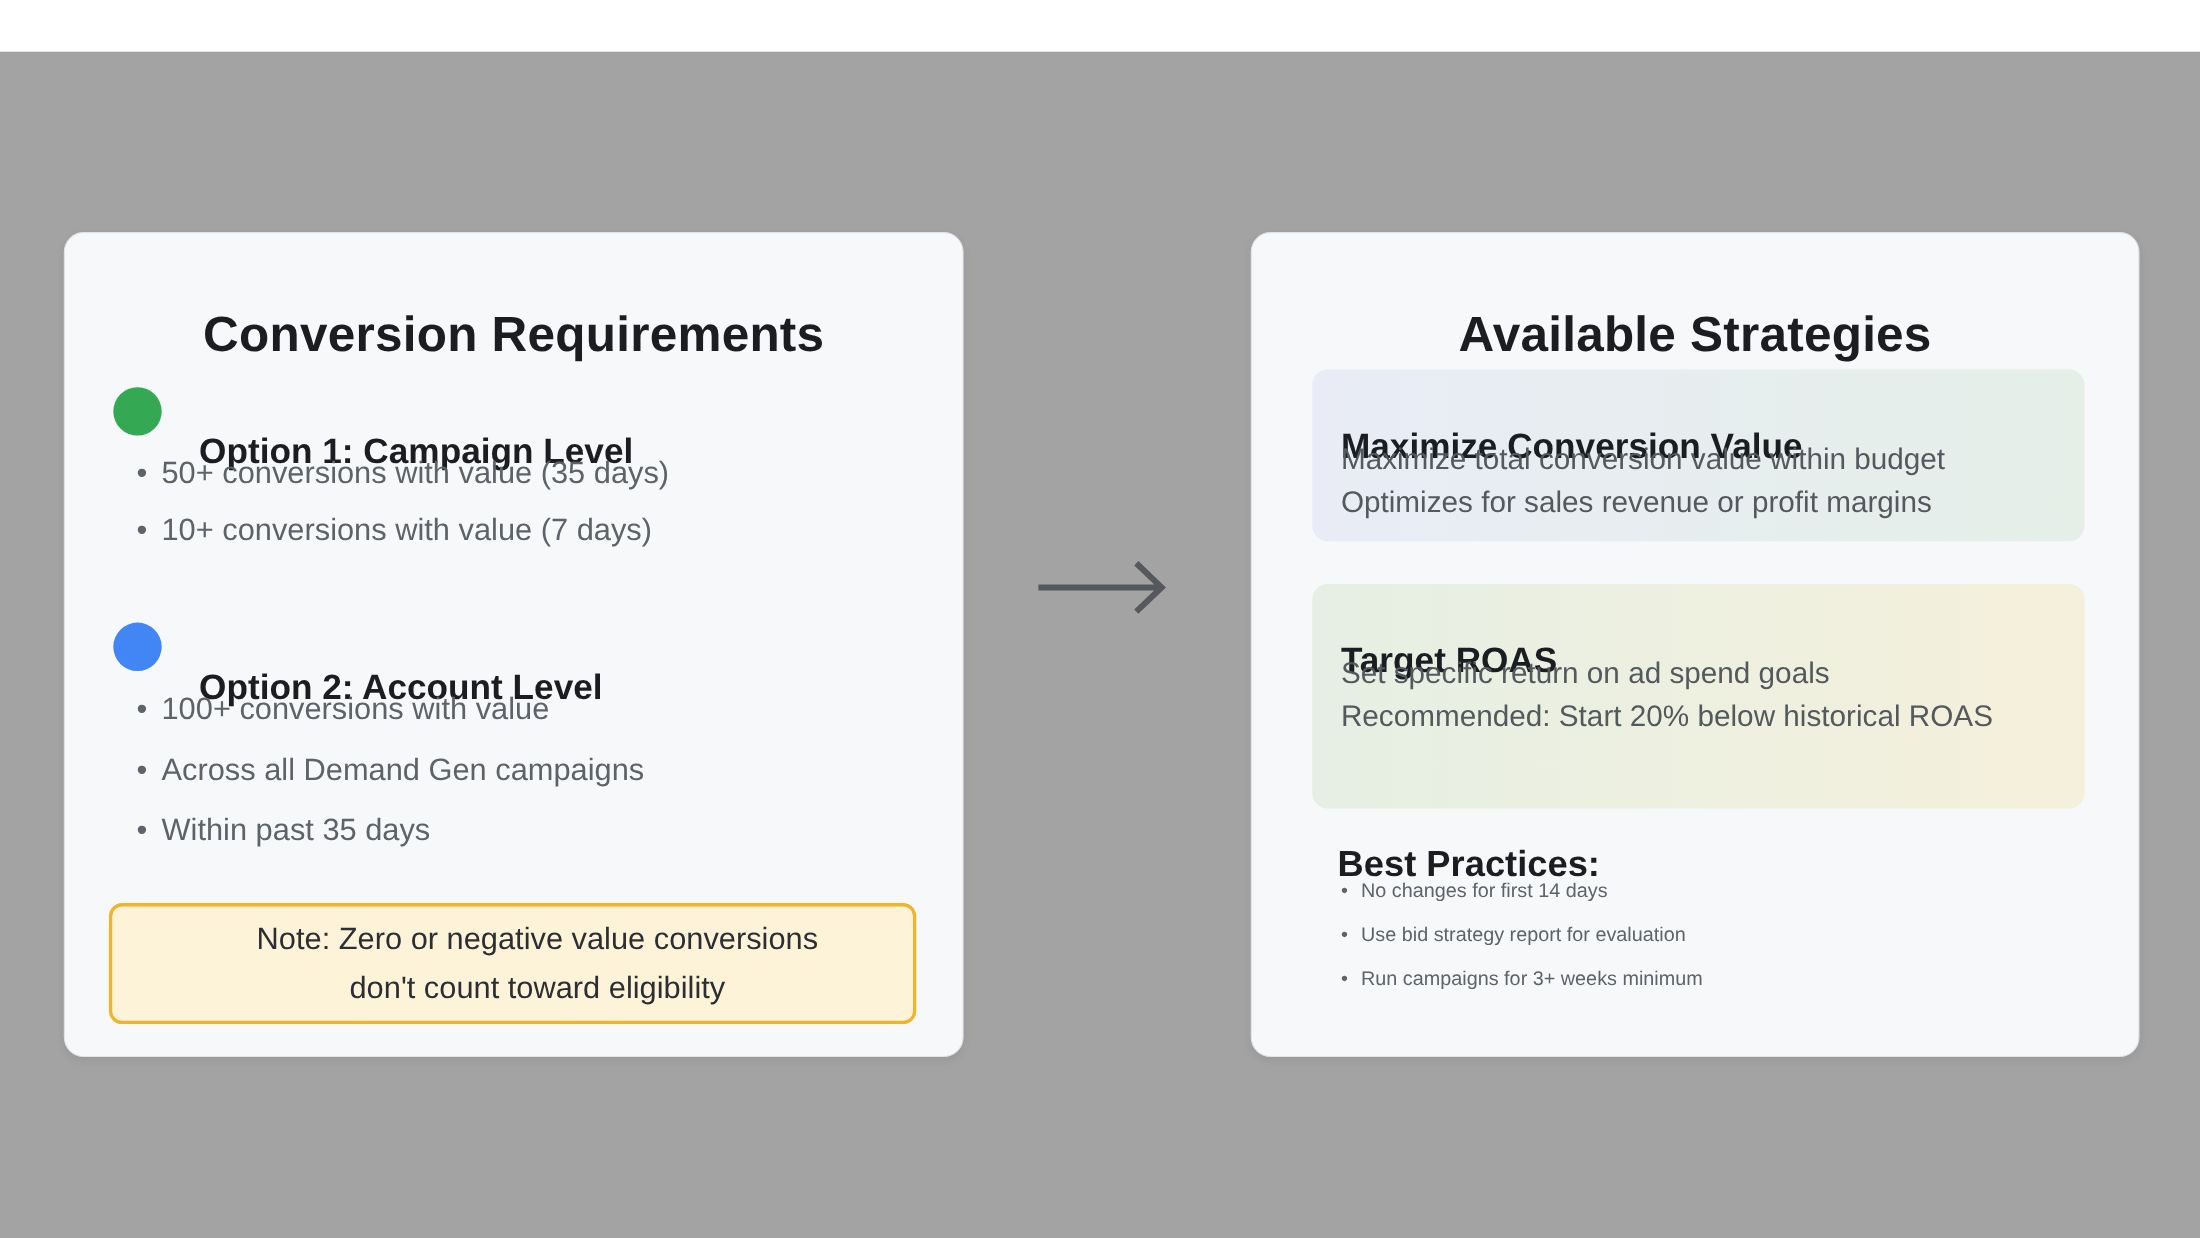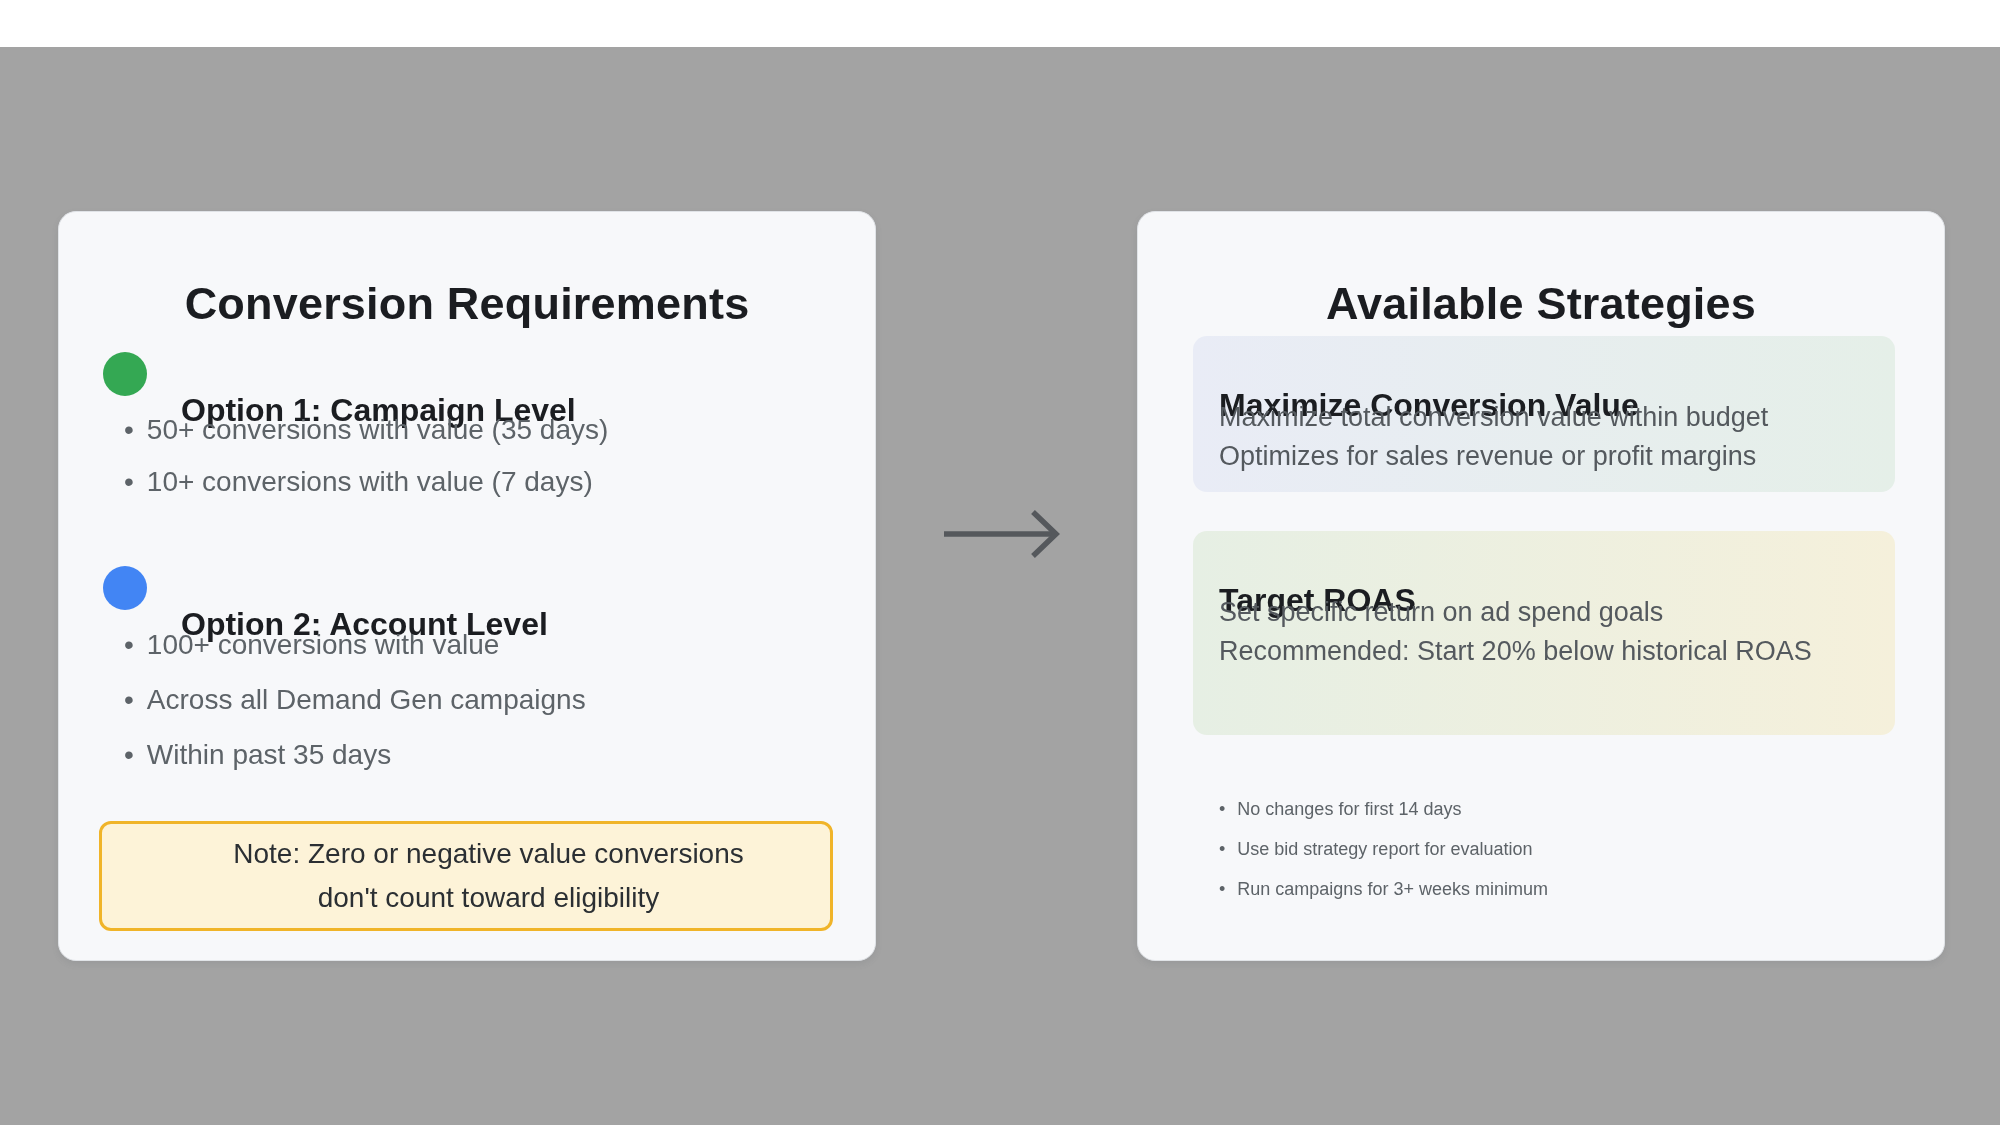--- a/index.html
+++ b/index.html
@@ -205,18 +205,19 @@
       <div class="sbox-line sline-1">Maximize total conversion value within budget</div>
       <div class="sbox-line sline-2">Optimizes for sales revenue or profit margins</div>
     </div>
 
     <div class="sbox sbox-2" style="background: linear-gradient(90deg, rgb(230, 239, 228), rgb(245, 240, 219));">
       <h3 class="sbox-heading">Target ROAS</h3>
       <div class="sbox-line sline-1">Set specific return on ad spend goals</div>
       <div class="sbox-line sline-2">Recommended: Start 20% below historical ROAS</div>
     </div>
 
+    <h3 class="bp-heading">Best Practices:</h3>
     <div class="bp-bullet rb-1">No changes for first 14 days</div>
     <div class="bp-bullet rb-2">Use bid strategy report for evaluation</div>
     <div class="bp-bullet rb-3">Run campaigns for 3+ weeks minimum</div>
   </section>
 
 </div>
 
 </body></html>

